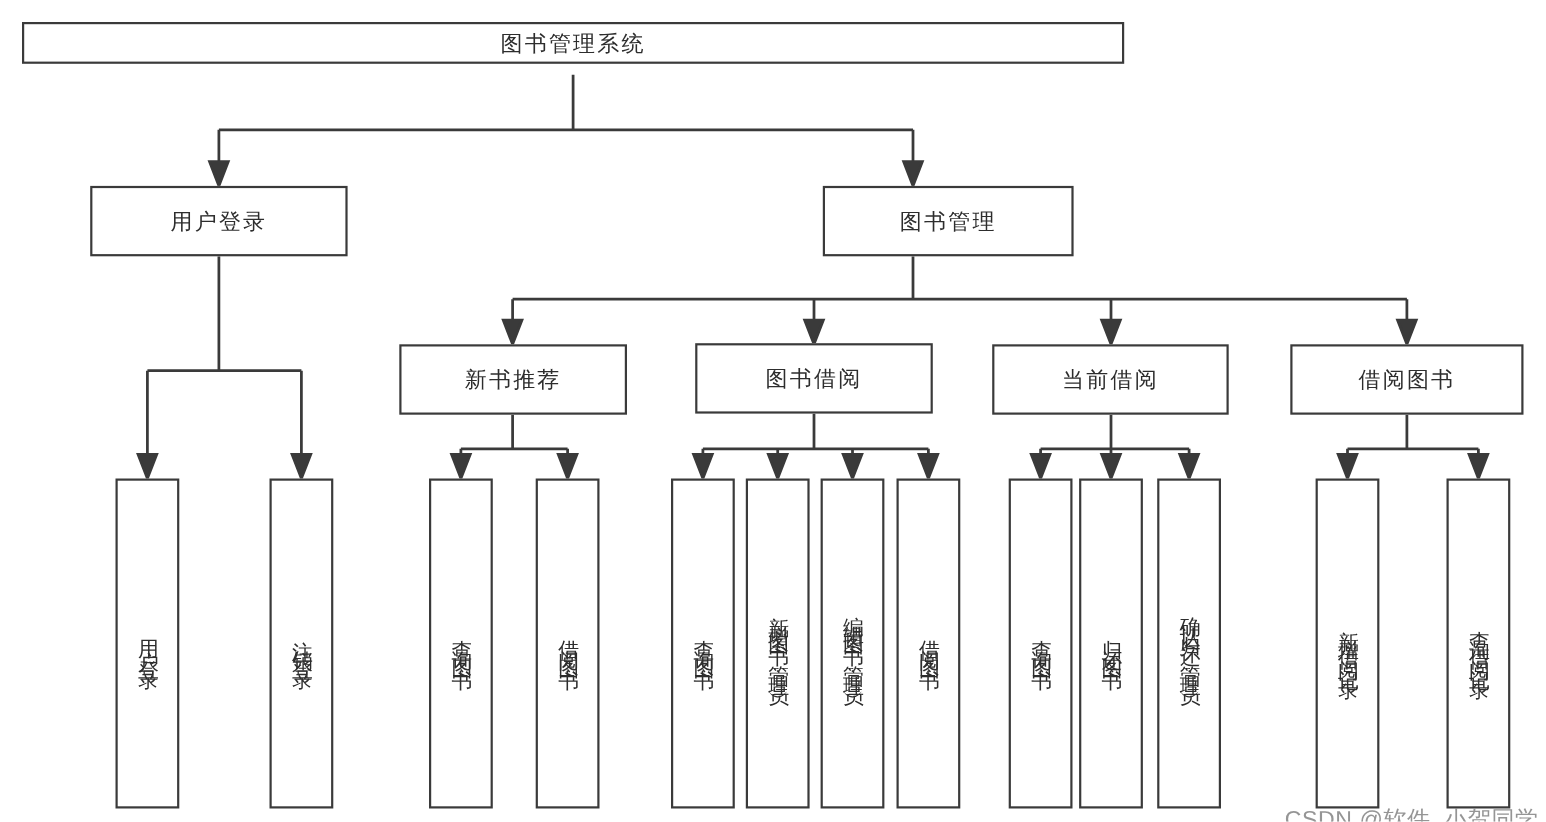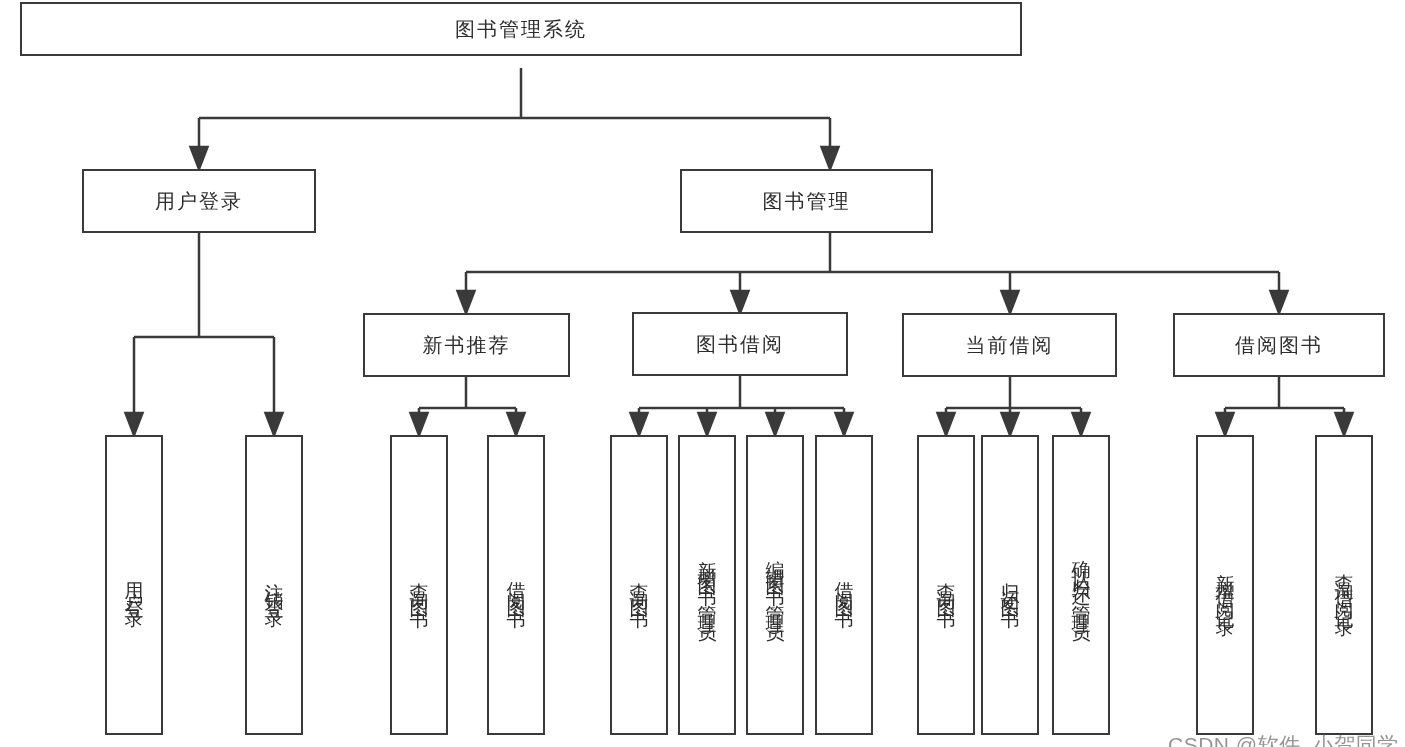--- a/index.html
+++ b/index.html
@@ -77,28 +77,28 @@
       </g>
 
       <g>
         <path fill="none" d="M1279 377 V408 M1225 408 H1344 M1225 408 V416 M1344 408 V416"></path>
         <polygon points="1216.5,413 1233.5,413 1225,435"></polygon>
         <polygon points="1335.5,413 1352.5,413 1344,435"></polygon>
       </g>
     </g>
   </svg>
 
-  <div class="node" style="left:20px; top:2px; width:1002px; height:54px;">
+  <div class="node" style="left:20px; top:20px; width:1002px; height:38px;">
     <span class="h-label">图书管理系统</span>
   </div>
 
   <div class="node" style="left:82px; top:169px; width:234px; height:64px;">
     <span class="h-label">用户登录</span>
   </div>
-  <div class="node" style="left:680px; top:169px; width:253px; height:64px;">
+  <div class="node" style="left:748px; top:169px; width:228px; height:64px;">
     <span class="h-label">图书管理</span>
   </div>
 
   <div class="node" style="left:363px; top:313px; width:207px; height:64px;">
     <span class="h-label">新书推荐</span>
   </div>
   <div class="node" style="left:902px; top:313px; width:215px; height:64px;">
     <span class="h-label">当前借阅</span>
   </div>
   <div class="node" style="left:632px; top:312px; width:216px; height:64px;">

